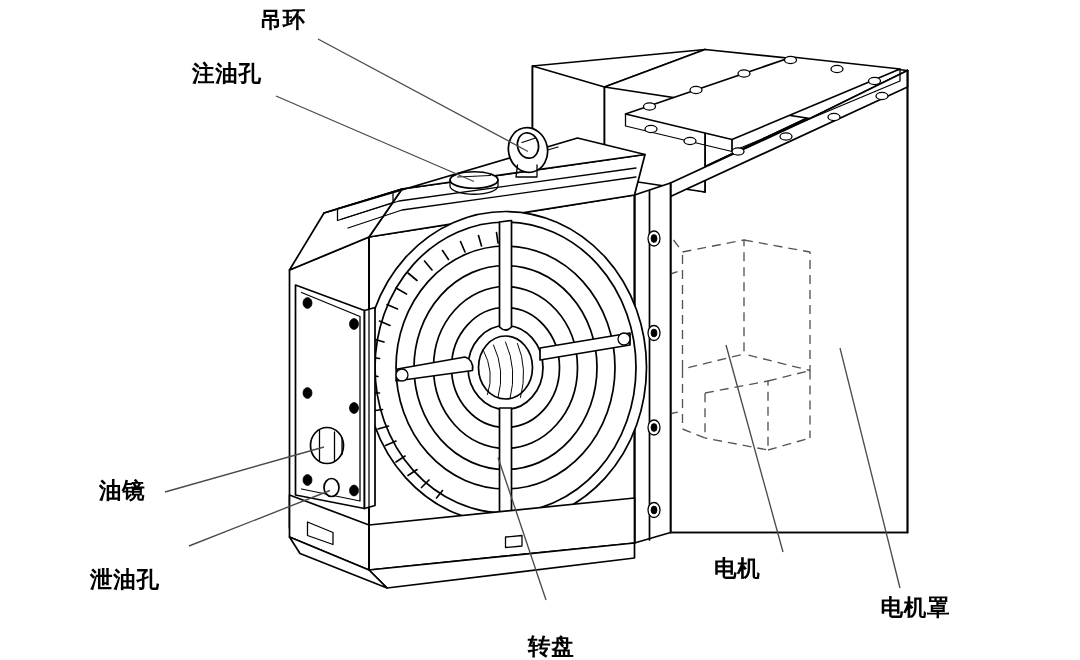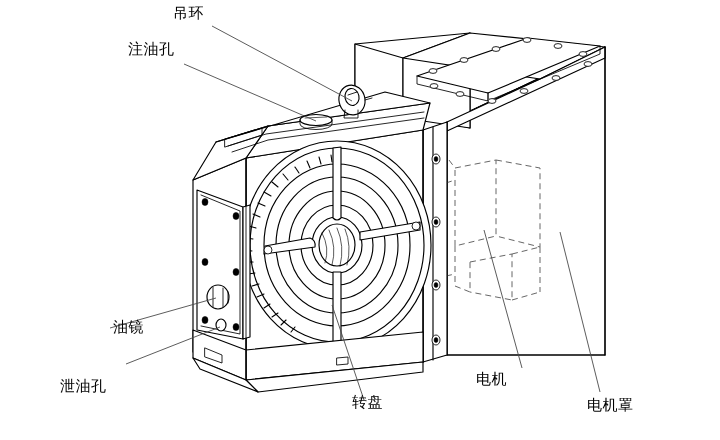--- a/index.html
+++ b/index.html
@@ -9,21 +9,21 @@
     font-family:"DejaVu Sans","Liberation Sans",sans-serif;
     overflow:hidden;position:relative;
   }
   #stage{position:absolute;left:0;top:0;width:720px;height:440px;background:#fff;}
   svg#drawing{position:absolute;left:0;top:0;width:720px;height:440px;display:block;}
 
   .lbl{
     position:absolute;
     font-family:"DejaVu Sans","Liberation Sans",sans-serif;
     font-size:15px;
-    font-weight:400;
+    font-weight:700;
     color:#000;
     white-space:nowrap;
     letter-spacing:0.5px;
     line-height:1;
   }
   .solid{fill:none;stroke:#000;stroke-width:1.15;stroke-linejoin:round;stroke-linecap:round;}
   .solid-thin{fill:none;stroke:#000;stroke-width:0.85;stroke-linejoin:round;stroke-linecap:round;}
   .solid-hair{fill:none;stroke:#000;stroke-width:0.65;stroke-linejoin:round;stroke-linecap:round;}
   .filled{fill:#ffffff;stroke:#000;stroke-width:1.15;stroke-linejoin:round;}
   .filled-thin{fill:#ffffff;stroke:#000;stroke-width:0.85;stroke-linejoin:round;}
@@ -227,19 +227,19 @@
       <path class="leader" d="M 126 364 L 220 327"></path>
       <path class="leader" d="M 364 400 L 332 305"></path>
       <path class="leader" d="M 522 368 L 484 230"></path>
       <path class="leader" d="M 600 392 L 560 232"></path>
     </g>
 
   </svg>
 
   <div class="lbl" style="left:173px;top:6px;">吊环</div>
   <div class="lbl" style="left:128px;top:42px;">注油孔</div>
-  <div class="lbl" style="left:66px;top:320px;margin-left:47px;">油镜</div>
+  <div class="lbl" style="left:66px;top:320px;">油镜</div>
   <div class="lbl" style="left:60px;top:379px;">泄油孔</div>
-  <div class="lbl" style="left:352px;top:395px;">转盘</div>
+  <div class="lbl" style="left:352px;top:424px;">转盘</div>
   <div class="lbl" style="left:476px;top:372px;">电机</div>
   <div class="lbl" style="left:572px;top:398px;padding-left:15px;">电机罩</div>
 
 </div>
 
 </body></html>

